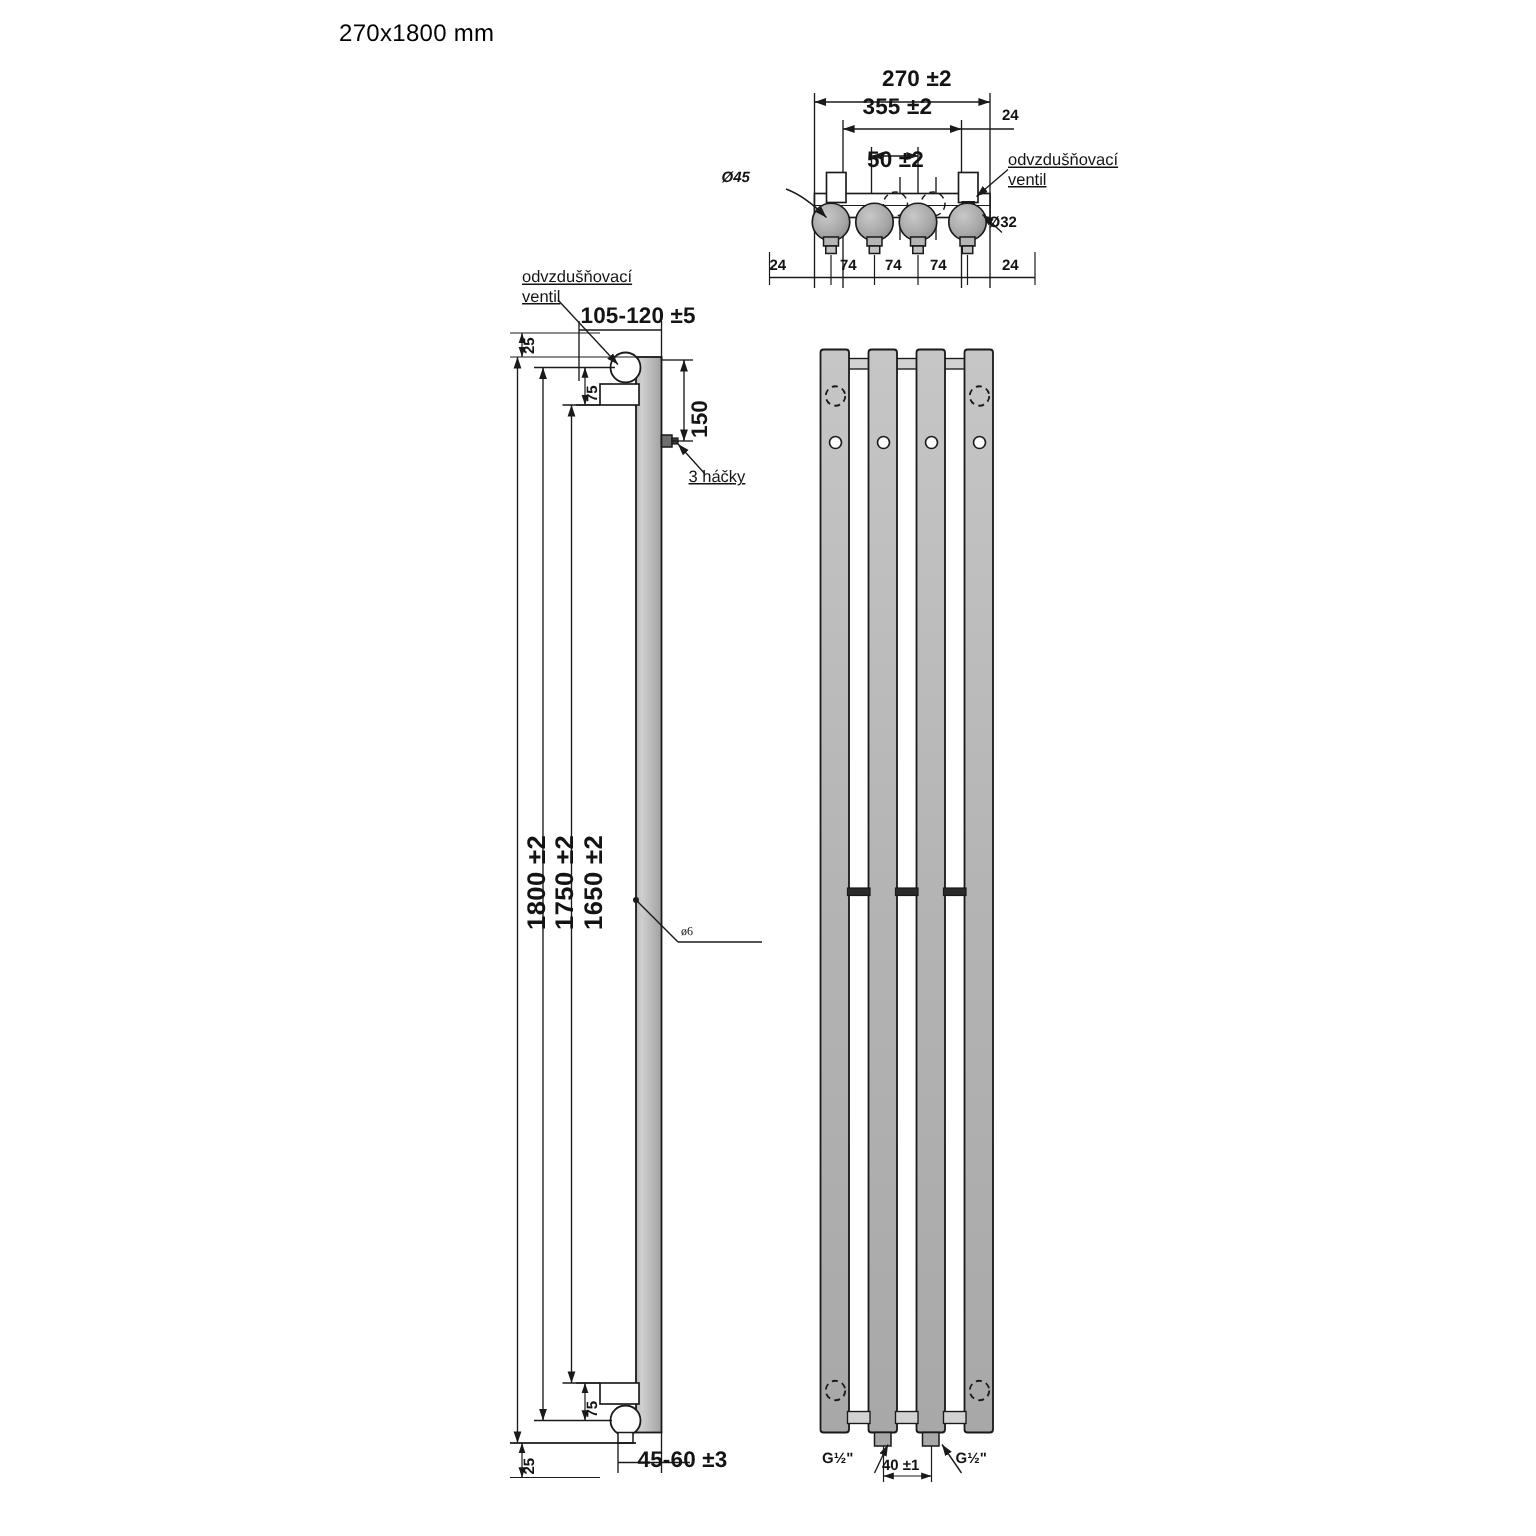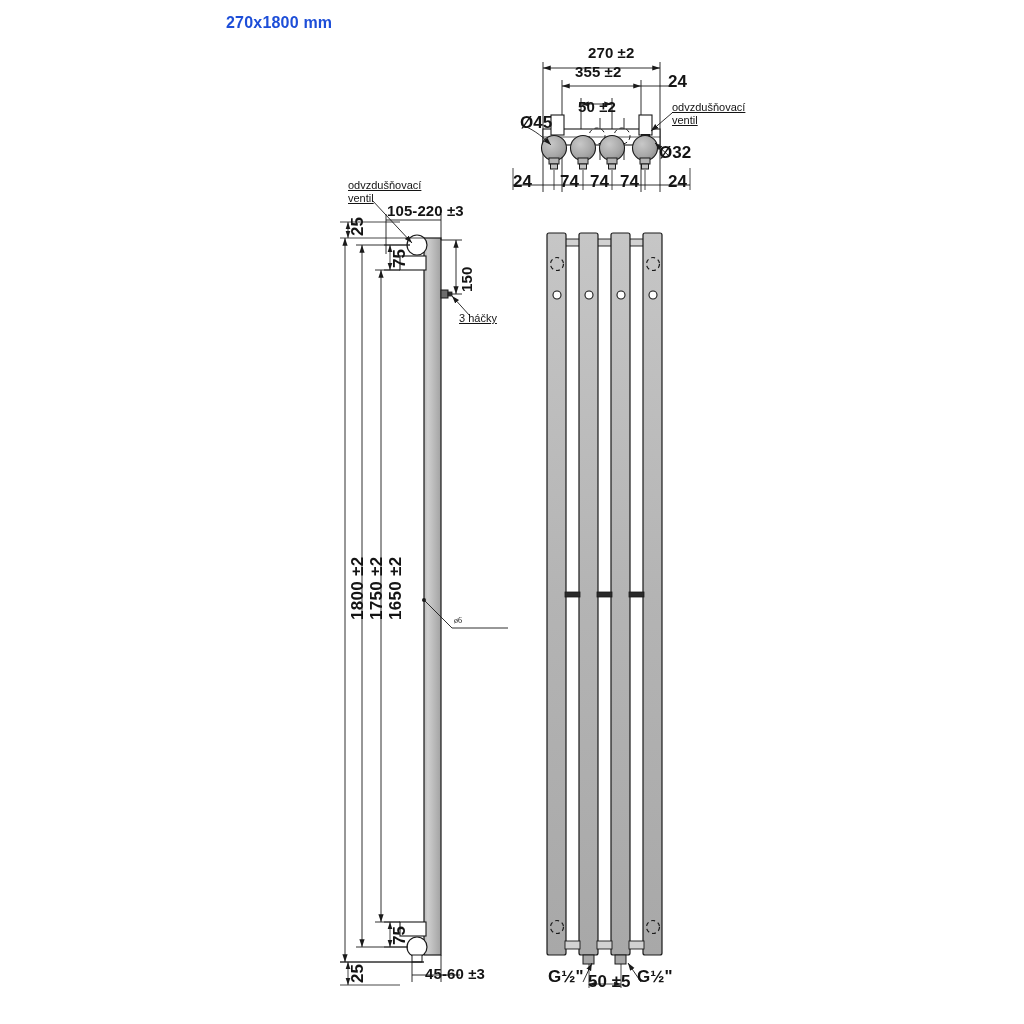--- a/index.html
+++ b/index.html
@@ -4,26 +4,26 @@
 <style>
   html,body{margin:0;padding:0;background:#ffffff;}
   body{
     width:1024px;height:1024px;position:relative;overflow:hidden;
     font-family:"Liberation Sans","DejaVu Sans",sans-serif;
     color:#1a1a1a;
   }
   #drawing{position:absolute;left:0;top:0;width:1024px;height:1024px;}
   .ttl{
     position:absolute;left:226px;top:14px;
-    font-size:16px;font-weight:700;letter-spacing:.2px;color:#1d4ed8;
+    font-size:16px;font-weight:400;letter-spacing:.2px;color:#000000;
     white-space:nowrap;
   }
   .lbl{position:absolute;white-space:nowrap;color:#141414;}
   .dim{font-size:15px;font-weight:600;letter-spacing:.1px;}
-  .dim-sm{font-size:17px;font-weight:600;}
+  .dim-sm{font-size:10px;font-weight:600;}
   .note{font-size:11px;font-weight:400;line-height:1.18;text-decoration:underline;}
   .tiny{font-size:8px;font-weight:400;font-family:Liberation Serif, serif;}
   .rot{transform:rotate(-90deg);transform-origin:left top;}
   .dimbig{font-size:17px;font-weight:700;letter-spacing:.3px;}
 </style>
 </head>
 <body>
 
 <svg id="drawing" viewBox="0 0 1024 1024">
   <defs>
@@ -279,44 +279,44 @@
     </g>
   </g>
 </svg>
 
 <div class="ttl">270x1800 mm</div>
 
 <div class="lbl dim" style="left:588px;top:44px;">270 ±2</div>
 <div class="lbl dim" style="left:575px;top:63px;">355 ±2</div>
 <div class="lbl dim" style="left:578px;top:98px;">50 ±2</div>
 <div class="lbl dim-sm" style="left:668px;top:72px;">24</div>
-<div class="lbl dim-sm" style="left:520px;top:113px;">Ø45</div>
+<div class="lbl dim-sm" style="left:481px;top:113px;font-style:italic;">Ø45</div>
 <div class="lbl dim-sm" style="left:659px;top:143px;">Ø32</div>
 <div class="lbl note" style="left:672px;top:101px;">odvzdušňovací</div>
 <div class="lbl note" style="left:672px;top:114px;">ventil</div>
 
 <div class="lbl dim-sm" style="left:513px;top:172px;">24</div>
 <div class="lbl dim-sm" style="left:560px;top:172px;">74</div>
 <div class="lbl dim-sm" style="left:590px;top:172px;">74</div>
 <div class="lbl dim-sm" style="left:620px;top:172px;">74</div>
 <div class="lbl dim-sm" style="left:668px;top:172px;">24</div>
 
 <div class="lbl note" style="left:348px;top:179px;">odvzdušňovací</div>
 <div class="lbl note" style="left:348px;top:192px;">ventil</div>
-<div class="lbl dim" style="left:387px;top:202px;">105-220 ±3</div>
+<div class="lbl dim" style="left:387px;top:202px;">105-120 ±5</div>
 <div class="lbl note" style="left:459px;top:312px;">3 háčky</div>
 <div class="lbl tiny" style="left:454px;top:616px;">ø6</div>
 
 <div class="lbl dim-sm rot" style="left:348px;top:236px;">25</div>
 <div class="lbl dim-sm rot" style="left:390px;top:268px;">75</div>
 <div class="lbl dim rot" style="left:458px;top:292px;">150</div>
 
 <div class="lbl dimbig rot" style="left:348px;top:620px;">1800 ±2</div>
 <div class="lbl dimbig rot" style="left:367px;top:620px;">1750 ±2</div>
 <div class="lbl dimbig rot" style="left:386px;top:620px;">1650 ±2</div>
 
 <div class="lbl dim-sm rot" style="left:390px;top:945px;">75</div>
 <div class="lbl dim-sm rot" style="left:348px;top:983px;">25</div>
 <div class="lbl dim" style="left:425px;top:965px;">45-60 ±3</div>
 
 <div class="lbl dim-sm" style="left:548px;top:967px;">G½"</div>
 <div class="lbl dim-sm" style="left:637px;top:967px;">G½"</div>
-<div class="lbl dim-sm" style="left:588px;top:972px;">50 ±5</div>
+<div class="lbl dim-sm" style="left:588px;top:972px;">40 ±1</div>
 
 </body></html>

